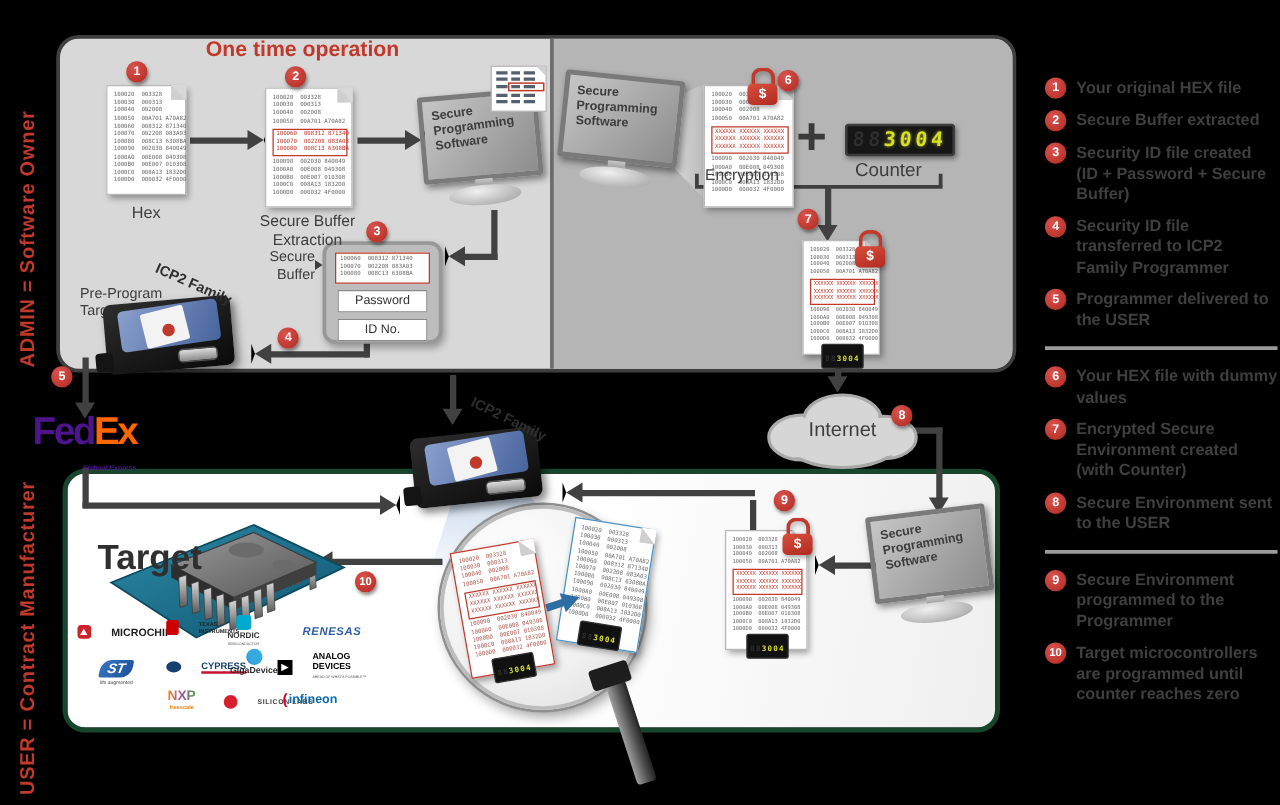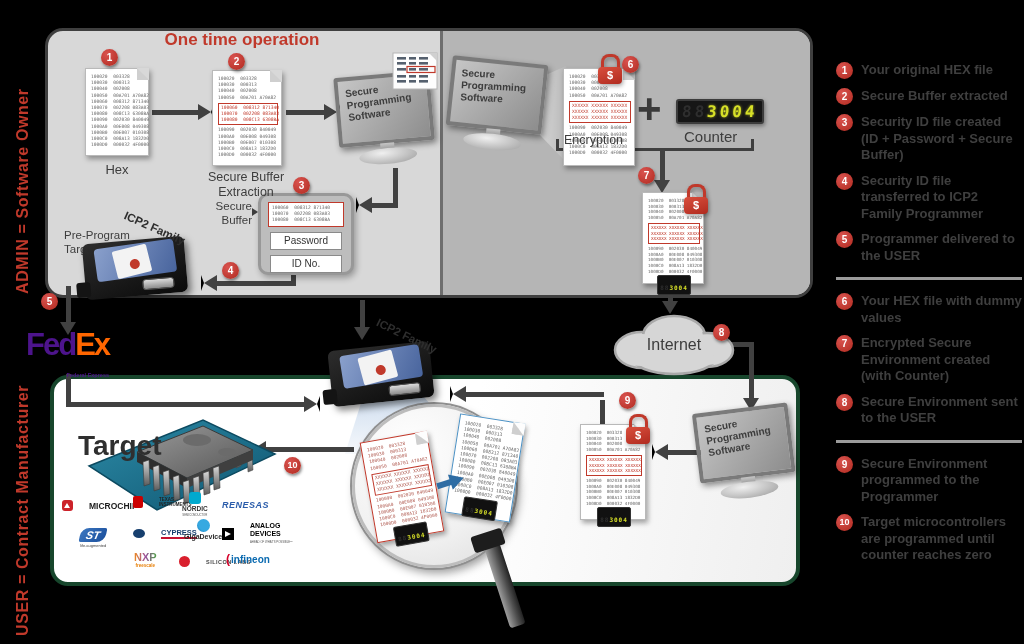--- a/index.html
+++ b/index.html
@@ -414,21 +414,21 @@
   <div class="logo" style="left:133px;top:496px;">
     <span class="ti-icon"></span>
     <span style="font-size:4.5px;font-weight:bold;color:#222;line-height:5px;"><span>TEXAS</span><br><span>INSTRUMENTS</span></span>
   </div>
   <div class="logo" style="left:182px;top:492px;flex-direction:column;gap:1px;">
     <span class="nordic-icon"></span>
     <span style="font-size:6.5px;font-weight:bold;color:#333;">NORDIC</span>
     <span style="font-size:2.8px;color:#555;">SEMICONDUCTOR</span>
   </div>
   <div class="logo" style="left:222px;top:500px;">
-    <span style="font-size:9px;font-weight:bold;font-style:italic;color:#2a5caa;letter-spacing:.5px;">RENESAS</span>
+    <span style="font-size:9px;font-weight:bold;font-style:italic;color:#2a5caa;letter-spacing:.5px;margin-left:20px;">RENESAS</span>
   </div>
   <div class="logo" style="left:80px;top:528px;flex-direction:column;gap:1px;">
     <span class="st-icon">ST</span>
     <span style="font-size:4px;color:#444;">life.augmented</span>
   </div>
   <div class="logo" style="left:133px;top:528px;">
     <span class="cy-icon"></span>
     <span style="font-size:7.5px;font-weight:bold;color:#173f6e;border-bottom:2px solid #c41230;">CYPRESS</span>
   </div>
   <div class="logo" style="left:184px;top:519px;flex-direction:column;gap:1px;">

